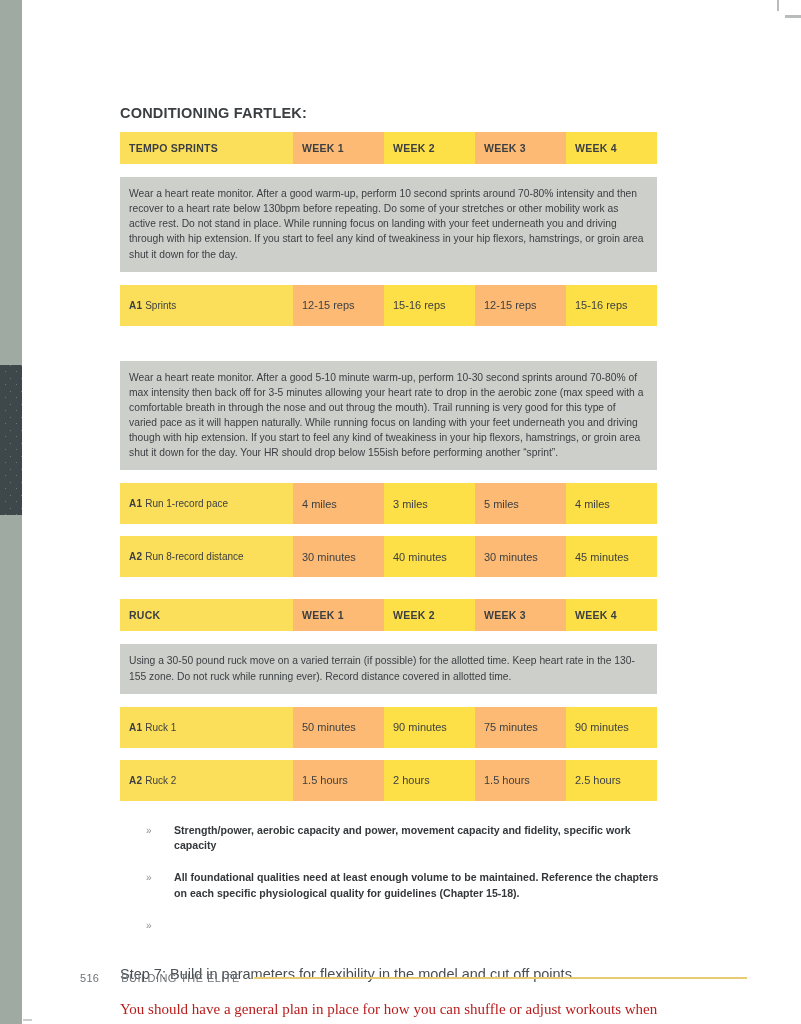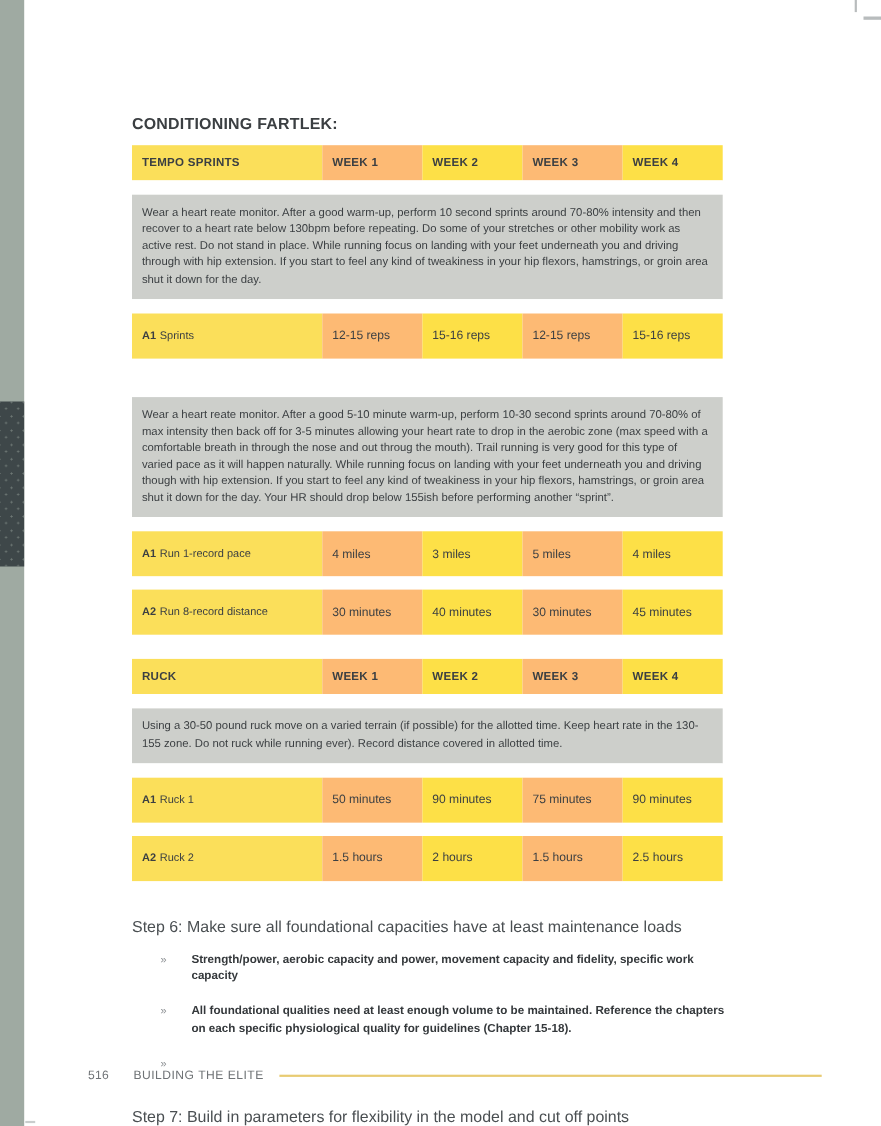--- a/index.html
+++ b/index.html
@@ -340,21 +340,20 @@
           <span class="ax">A2</span><span>Ruck 2</span>
         </td>
         <td class="week-cell-odd">1.5 hours</td>
         <td class="week-cell-even">2 hours</td>
         <td class="week-cell-odd">1.5 hours</td>
         <td class="week-cell-even">2.5 hours</td>
       </tr>
     </tbody>
   </table>
 
-  <h2 id="step6-heading" class="step-heading">Step 6: Make sure all foundational capacities have at least maintenance loads</h2>
   <ul class="bullet-list">
     <li class="bullet-item">
       <span class="bullet-marker">»</span>
       <span class="bullet-text">Strength/power, aerobic capacity and power, movement capacity and fidelity, specific work capacity</span>
     </li>
     <li class="bullet-item">
       <span class="bullet-marker">»</span>
       <span class="bullet-text">All foundational qualities need at least enough volume to be maintained. Reference the chapters on each specific physiological quality for guidelines (Chapter 15-18).</span>
     </li>
     <li class="bullet-item">

